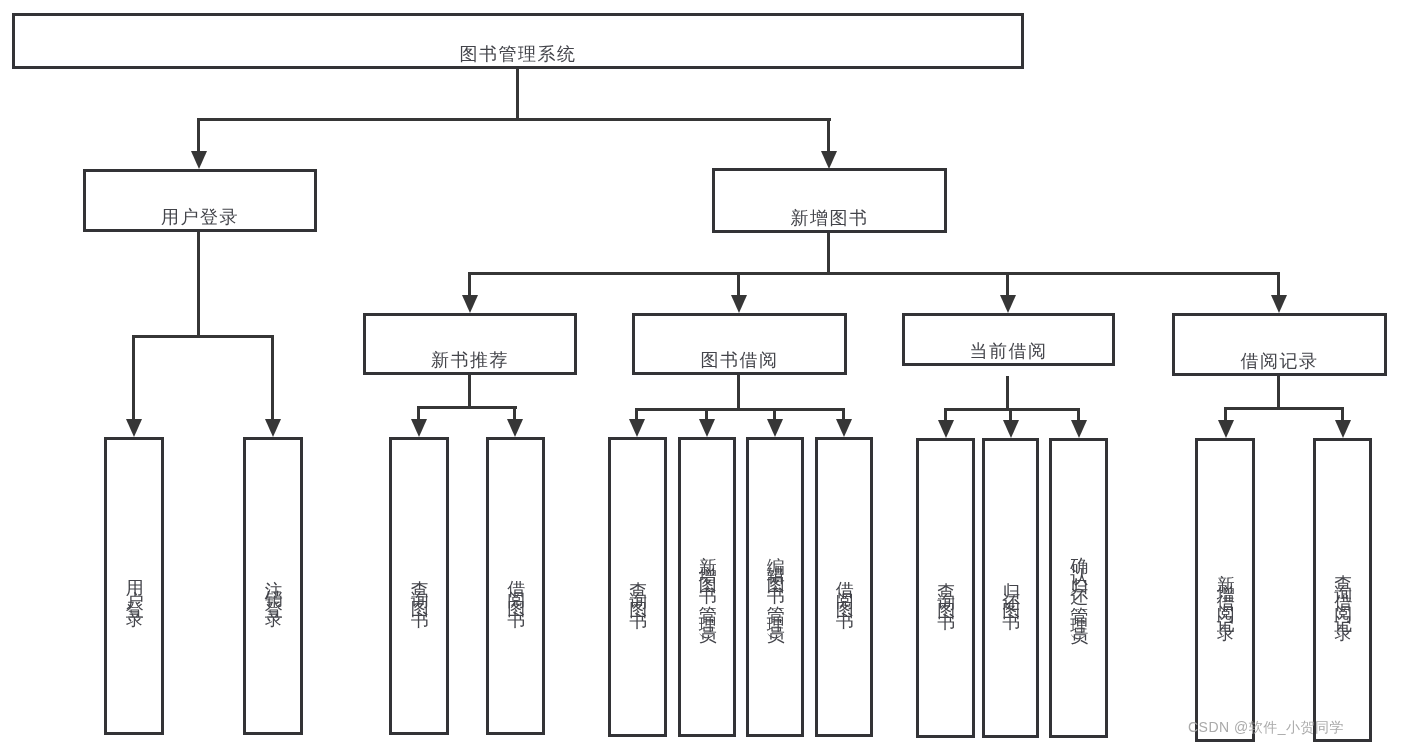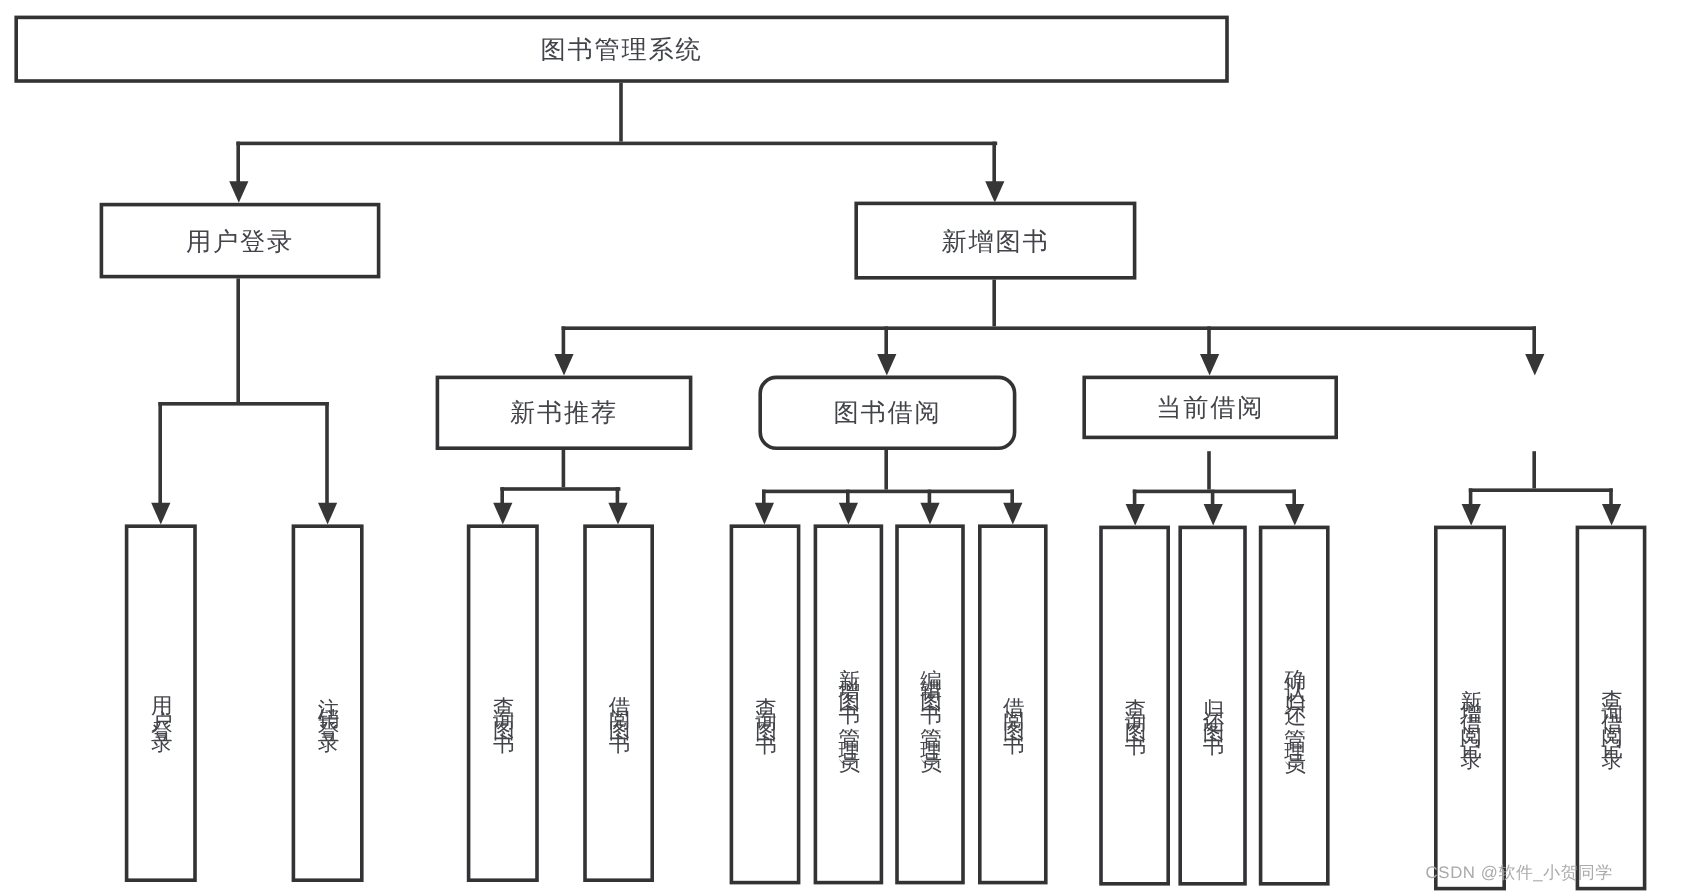--- a/index.html
+++ b/index.html
@@ -5,21 +5,21 @@
   html,body{margin:0;padding:0;background:#ffffff;}
   .canvas{
     position:relative;width:1405px;height:747px;background:#ffffff;
     font-family:"Liberation Sans","DejaVu Sans",sans-serif;overflow:hidden;
   }
   .box{
     position:absolute;background:#ffffff;border:3px solid #333336;
     box-sizing:border-box;display:flex;align-items:center;justify-content:center;
     color:#43444a;
   }
-  .hbox{font-size:21px;letter-spacing:1.5px;}
+  .hbox{font-size:18px;letter-spacing:1.5px;align-items:flex-end;}
   .vbox span{
     writing-mode:vertical-rl;text-orientation:mixed;
     font-size:18px;letter-spacing:10px;line-height:1.2;white-space:nowrap;
   }
   .vline{position:absolute;width:3px;background:#363636;}
   .hline{position:absolute;height:3px;background:#363636;}
   .arrow{
     position:absolute;width:0;height:0;
     border-left:8px solid transparent;border-right:8px solid transparent;
     border-top:18px solid #363636;
@@ -66,25 +66,28 @@
   <div class="vline" style="left:1006px;top:272px;height:25px;"></div>
   <div class="vline" style="left:1277px;top:272px;height:25px;"></div>
   <div class="arrow" style="left:462px;top:295px;"></div>
   <div class="arrow" style="left:731px;top:295px;"></div>
   <div class="arrow" style="left:1000px;top:295px;"></div>
   <div class="arrow" style="left:1271px;top:295px;"></div>
 
   <div class="box hbox" style="left:363px;top:313px;width:214px;height:62px;">
     <span>新书推荐</span>
   </div>
-  <div class="box hbox" style="left:632px;top:313px;width:215px;height:62px;border-radius:15px;">
+  <div class="box hbox" style="left:632px;top:313px;width:215px;height:62px;">
     <span>图书借阅</span>
   </div>
   <div class="box hbox" style="left:902px;top:313px;width:213px;height:53px;">
     <span>当前借阅</span>
+  </div>
+  <div class="box hbox" style="left:1172px;top:313px;width:215px;height:63px;">
+    <span>借阅记录</span>
   </div>
 
   <div class="vline" style="left:468px;top:375px;height:31px;"></div>
   <div class="hline" style="left:417px;top:406px;width:100px;"></div>
   <div class="vline" style="left:417px;top:406px;height:15px;"></div>
   <div class="vline" style="left:513px;top:406px;height:15px;"></div>
   <div class="arrow" style="left:411px;top:419px;"></div>
   <div class="arrow" style="left:507px;top:419px;"></div>
 
   <div class="vline" style="left:737px;top:375px;height:33px;"></div>

